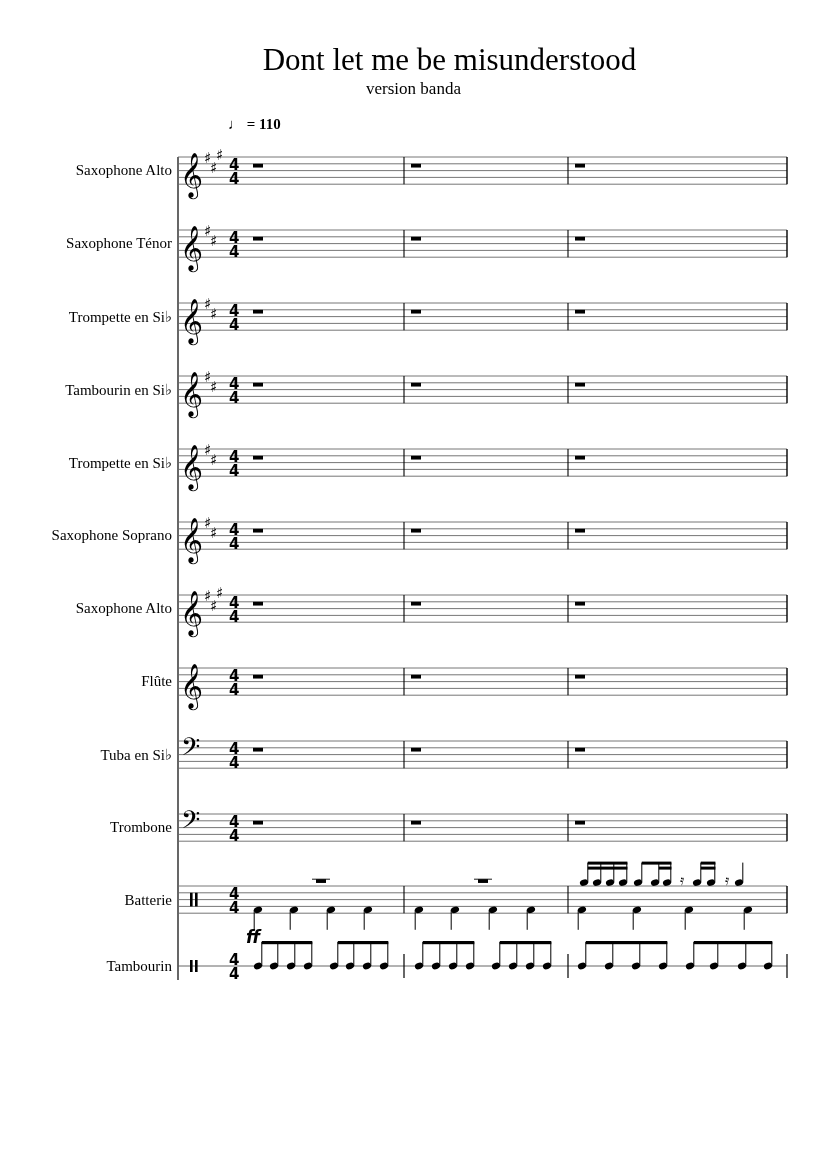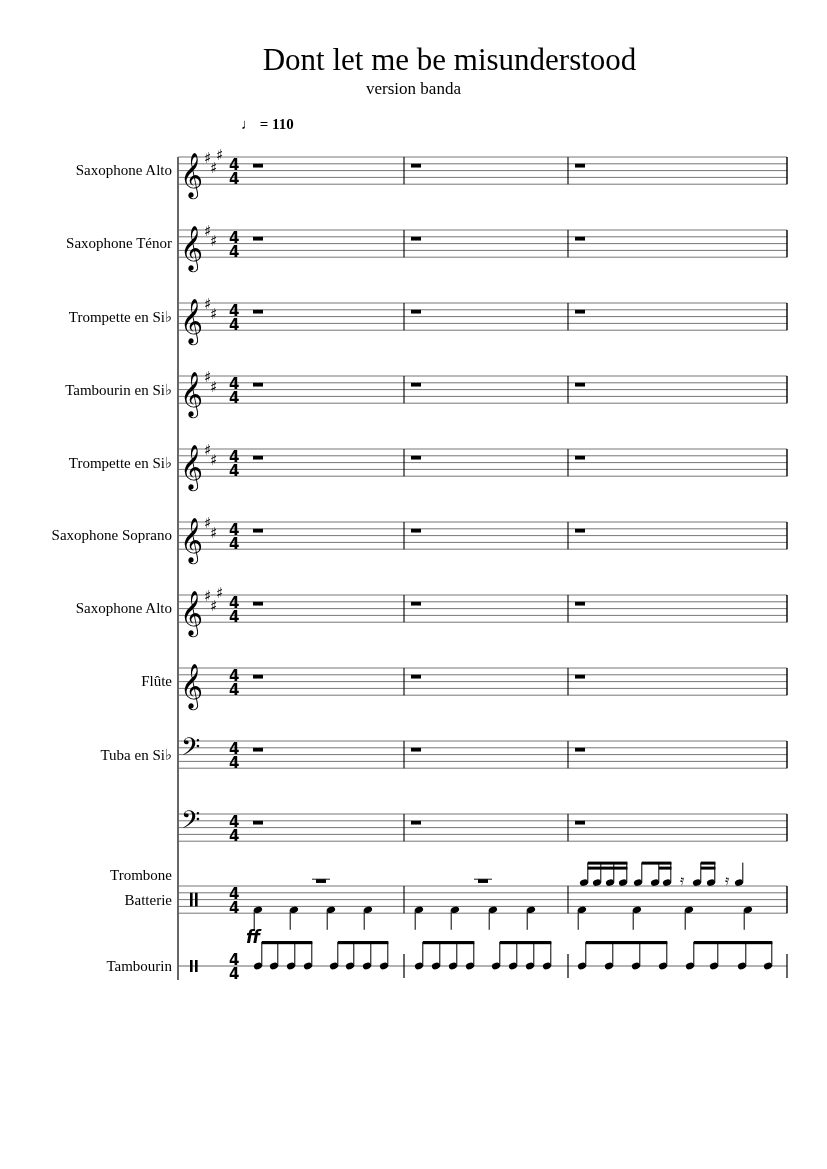--- a/index.html
+++ b/index.html
@@ -2,21 +2,21 @@
 <html><head>
 <meta charset="utf-8">
 <style>
   html, body { margin: 0; padding: 0; background: #ffffff; }
   body { width: 827px; height: 1169px; position: relative; overflow: hidden;
          font-family: "Liberation Serif", "DejaVu Serif", serif; color: #000; }
   .title { position: absolute; left: 0; width: 827px; top: 40px; text-align: center;
            font-size: 31px; line-height: 40px; padding-left: 36px; }
   .subtitle { position: absolute; left: 0; width: 827px; top: 78px; text-align: center;
               font-size: 17px; line-height: 22px; }
-  .tempo { position: absolute; left: 228px; top: 116px; font-size: 15px; font-weight: bold; margin-left: 13px; }
+  .tempo { position: absolute; left: 228px; top: 116px; font-size: 15px; font-weight: bold; }
   .label { position: absolute; right: 655px; font-size: 15px; white-space: nowrap; }
   svg#score { position: absolute; left: 0; top: 0; }
   .music { font-family: "DejaVu Sans", sans-serif; }
 </style>
 </head>
 <body>
 
 <div class="title">Dont let me be misunderstood</div>
 <div class="subtitle">version banda</div>
 <div class="tempo">
@@ -26,21 +26,21 @@
 
 <div class="label" style="top:162px">Saxophone Alto</div>
 <div class="label" style="top:235px">Saxophone Ténor</div>
 <div class="label" style="top:308px">Trompette en Si♭</div>
 <div class="label" style="top:381px">Tambourin en Si♭</div>
 <div class="label" style="top:454px">Trompette en Si♭</div>
 <div class="label" style="top:527px">Saxophone Soprano</div>
 <div class="label" style="top:600px">Saxophone Alto</div>
 <div class="label" style="top:673px">Flûte</div>
 <div class="label" style="top:746px">Tuba en Si♭</div>
-<div class="label" style="top:867px">Trombone</div>
+<div class="label" style="top:819px">Trombone</div>
 <div class="label" style="top:892px">Batterie</div>
 <div class="label" style="top:958px">Tambourin</div>
 
 <svg id="score" width="827" height="1169">
     <line x1="178" y1="157" x2="178" y2="980" stroke="#000" stroke-width="1.2"></line>
     <g>
       <line x1="178" y1="157" x2="787" y2="157" stroke="#666" stroke-width="0.9"></line>
       <line x1="178" y1="163.8" x2="787" y2="163.8" stroke="#666" stroke-width="0.9"></line>
       <line x1="178" y1="170.6" x2="787" y2="170.6" stroke="#666" stroke-width="0.9"></line>
       <line x1="178" y1="177.4" x2="787" y2="177.4" stroke="#666" stroke-width="0.9"></line>

